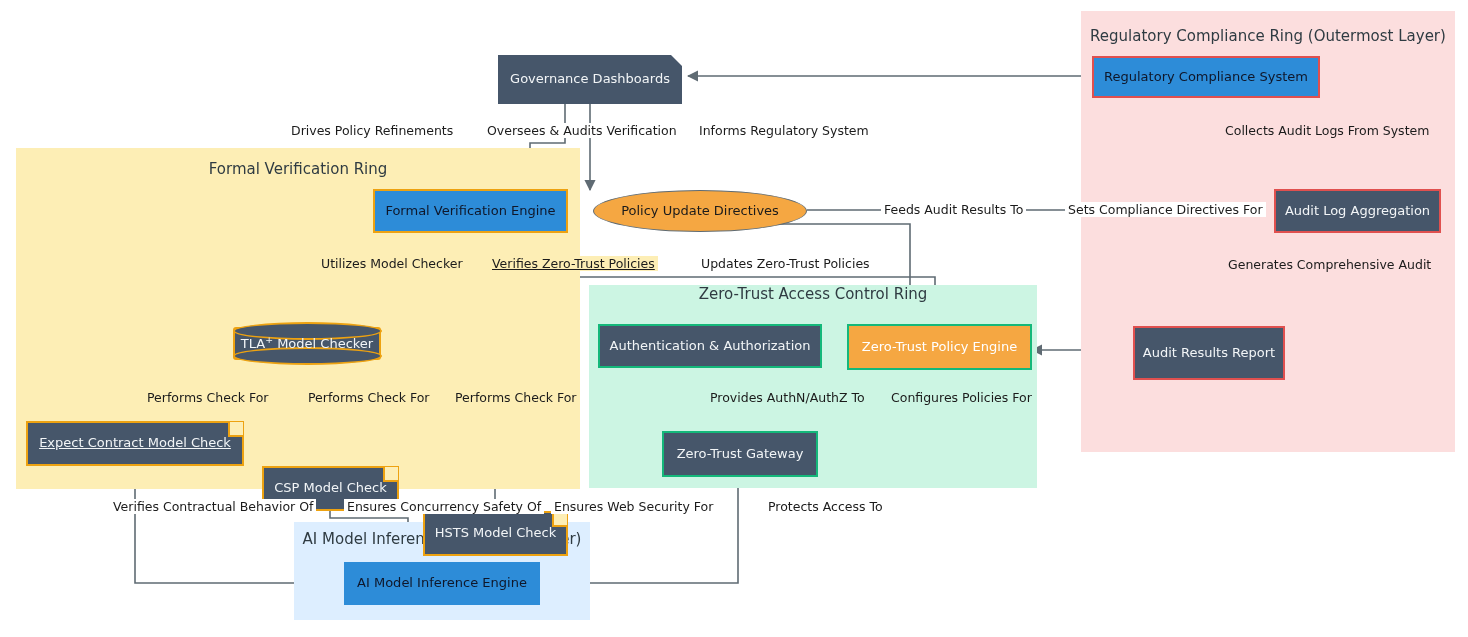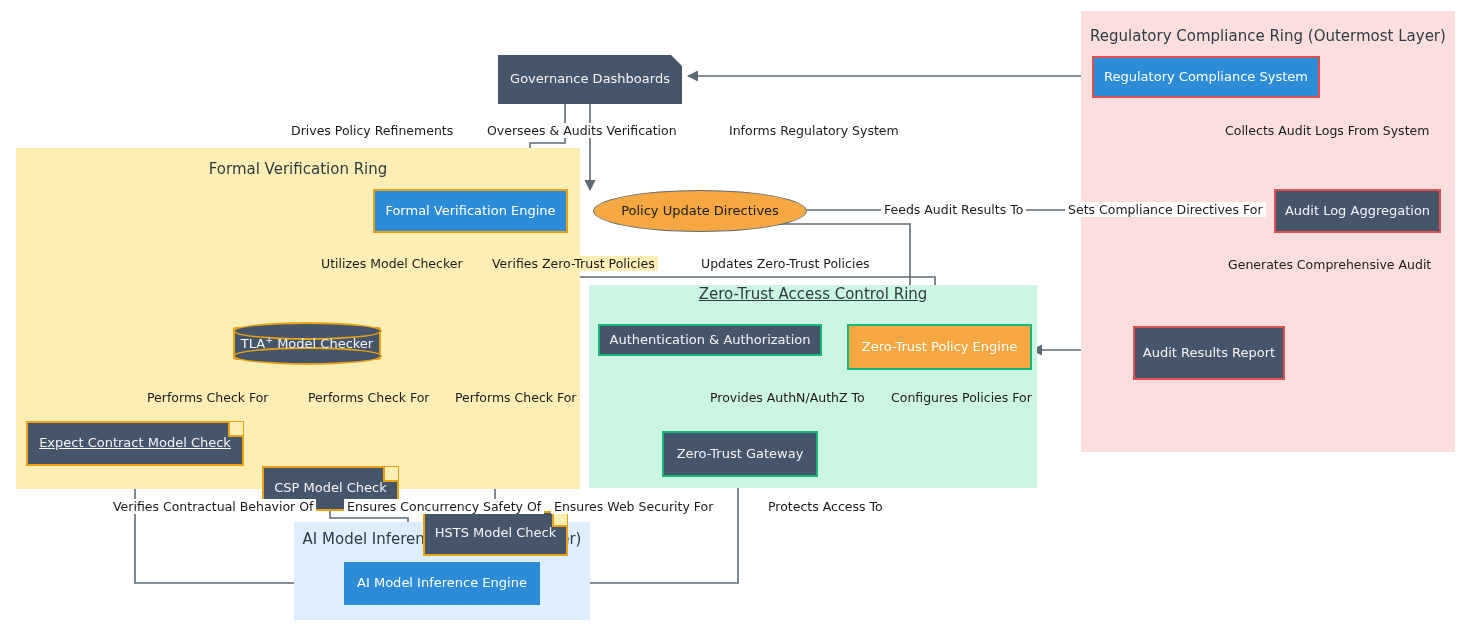--- a/index.html
+++ b/index.html
@@ -9,21 +9,21 @@
   .ring{position:absolute;box-sizing:border-box;}
   .ring-title{position:absolute;width:100%;text-align:center;font-size:15px;color:#2f3b42;white-space:nowrap;}
   .node{position:absolute;box-sizing:border-box;display:flex;align-items:center;justify-content:center;
         text-align:center;font-size:13px;line-height:1.15;z-index:5;}
   .elabel{position:absolute;font-size:12.5px;color:#1b1b1b;white-space:nowrap;background:#ffffff;
           padding:0 3px;z-index:6;}
   .elabel.on-yellow{background:#fdeeb5;}
   .elabel.on-green{background:#ccf5e3;}
   .elabel.on-pink{background:#fcdede;}
   .dark{background:#46566a;color:#f2f5f7;}
-  .blue{background:#2d8cd8;color:#ffffff;}
+  .blue{background:#2d8cd8;color:#0f172a;}
   .orange{background:#f5a742;color:#ffffff;}
   .ellipse{background:#f5a742;color:#1b1b1b;border:1.6px solid #5f6b73;border-radius:50%;}
   .b-gold{border:2.5px solid #eda211;}
   .b-green{border:2.5px solid #14b87a;}
   .b-red{border:2.5px solid #e0504f;}
   .note{position:relative;}
   .note .fold{position:absolute;right:-1px;top:-1px;width:13px;height:13px;
        background:#fdeeb5;border-left:2.5px solid #eda211;border-bottom:2.5px solid #eda211;}
   .folder-notch{position:absolute;right:-1px;top:-1px;width:0;height:0;
        border-top:13px solid #ffffff;border-left:13px solid transparent;}
@@ -91,21 +91,21 @@
 
   <div class="ring" style="left:1081px;top:11px;width:374px;height:441px;background:#fcdede;">
     <div class="ring-title" style="top:16px;">Regulatory Compliance Ring (Outermost Layer)</div>
   </div>
 
   <div class="ring" style="left:16px;top:148px;width:564px;height:341px;background:#fdeeb5;">
     <div class="ring-title" style="top:12px;">Formal Verification Ring</div>
   </div>
 
   <div class="ring" style="left:589px;top:285px;width:448px;height:203px;background:#ccf5e3;">
-    <div class="ring-title" style="top:286px;top:0;padding-top:0;text-decoration:underline;">Zero-Trust Access Control Ring</div>
+    <div class="ring-title" style="top:286px;top:0;padding-top:0;">Zero-Trust Access Control Ring</div>
   </div>
 
   <div class="ring" style="left:294px;top:522px;width:296px;height:98px;background:#ddeeff;">
     <div class="ring-title" style="top:8px;">AI Model Inference (Innermost Layer)</div>
   </div>
 
   <div class="node dark" style="left:498px;top:55px;width:184px;height:49px;">
     <div class="folder-notch"></div>
     <span>Governance Dashboards</span>
   </div>
@@ -146,47 +146,47 @@
   <div class="node dark b-gold note" style="left:262px;top:421px;width:137px;height:45px;">
     <div class="fold"></div>
     <span>CSP Model Check</span>
   </div>
 
   <div class="node dark b-gold note" style="left:423px;top:421px;width:145px;height:45px;text-align:center;">
     <div class="fold"></div>
     <span>HSTS Model Check</span>
   </div>
 
-  <div class="node dark b-green" style="left:598px;top:324px;width:224px;height:32px;">
+  <div class="node dark b-green" style="left:598px;top:324px;width:224px;height:44px;">
     <span>Authentication &amp; Authorization</span>
   </div>
 
   <div class="node orange b-green" style="left:847px;top:324px;width:185px;height:46px;">
     <span>Zero-Trust Policy Engine</span>
   </div>
 
   <div class="node dark b-green" style="left:662px;top:431px;width:156px;height:46px;">
     <span>Zero-Trust Gateway</span>
   </div>
 
   <div class="node blue" style="left:344px;top:562px;width:196px;height:43px;">
     <span>AI Model Inference Engine</span>
   </div>
 
   <div class="elabel" style="left:288px;top:123px;">Drives Policy Refinements</div>
 
   <div class="elabel" style="left:484px;top:123px;">Oversees &amp; Audits Verification</div>
 
-  <div class="elabel" style="left:726px;top:123px;">Informs Regulatory System</div>
+  <div class="elabel" style="left:696px;top:123px;">Informs Regulatory System</div>
 
   <div class="elabel on-pink" style="left:1222px;top:123px;">Collects Audit Logs From System</div>
 
   <div class="elabel on-yellow" style="left:318px;top:256px;">Utilizes Model Checker</div>
 
-  <div class="elabel on-yellow" style="left:489px;top:256px;">Verifies Zero-Trust Policies</div>
+  <div class="elabel on-yellow" style="left:489px;top:256px;text-decoration:underline;">Verifies Zero-Trust Policies</div>
 
   <div class="elabel" style="left:698px;top:256px;">Updates Zero-Trust Policies</div>
 
   <div class="elabel" style="left:881px;top:202px;">Feeds Audit Results To</div>
 
   <div class="elabel" style="left:1065px;top:202px;">Sets Compliance Directives For</div>
 
   <div class="elabel on-pink" style="left:1225px;top:257px;">Generates Comprehensive Audit</div>
 
   <div class="elabel on-yellow" style="left:144px;top:390px;">Performs Check For</div>

